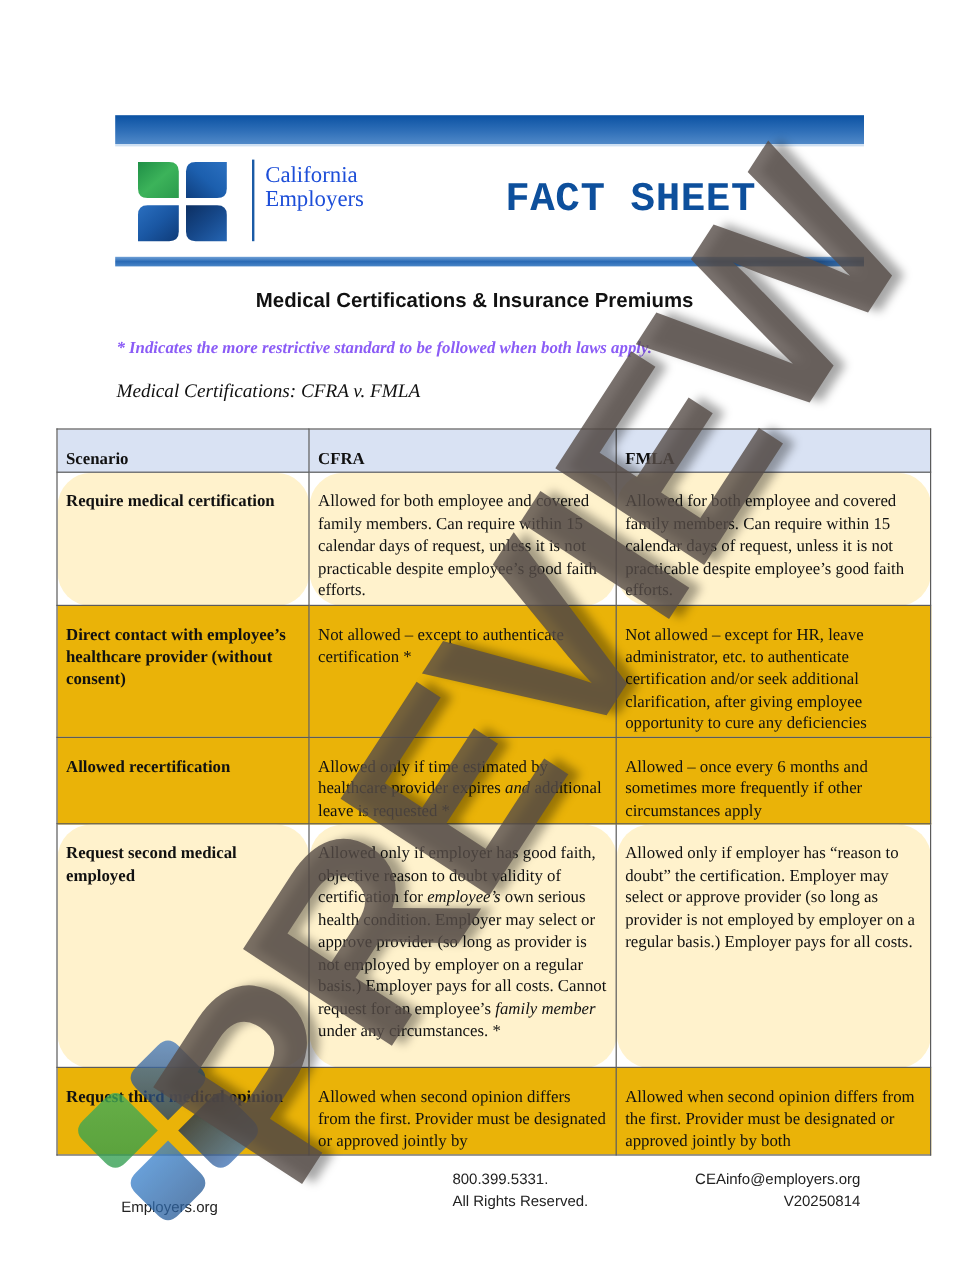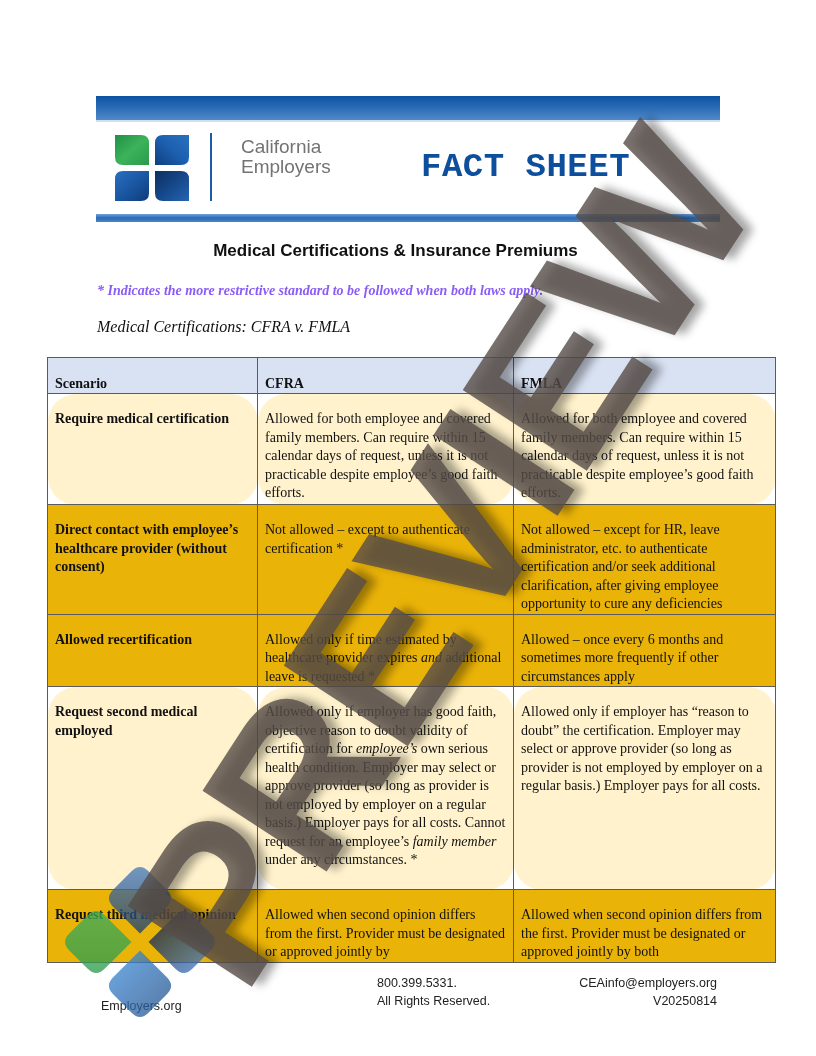--- a/index.html
+++ b/index.html
@@ -23,23 +23,23 @@
     background: linear-gradient(to bottom, #6fa0d6 0%, #2a6ab5 50%, #4a86c8 100%);
   }
   .logo {
     position: absolute; left: 113px; top: 133px; width: 78px; height: 70px;
   }
   .logo-divider {
     position: absolute; left: 210px; top: 133px; width: 2px; height: 68px;
     background: #1a5aa6;
   }
   .org-name {
-    position: absolute; left: 241px; top: 137px;
-    font-family: Liberation Sans, sans-serif;
-    font-size: 19px; line-height: 20px; color: #737373;
+    position: absolute; left: 221px; top: 137px;
+    font-family: Liberation Serif, serif;
+    font-size: 19px; line-height: 20px; color: #1d4ed8;
   }
   .org-name span { display: block; }
   .tm { font-size: 5px; vertical-align: baseline; margin-left: 3px; }
   .fact-sheet {
     position: absolute; left: 421px; top: 148px;
     font-family: Liberation Mono, monospace; font-weight: bold;
     font-size: 34px; letter-spacing: 0.5px; color: #0d4f9c;
   }
   
   .doc-title {

